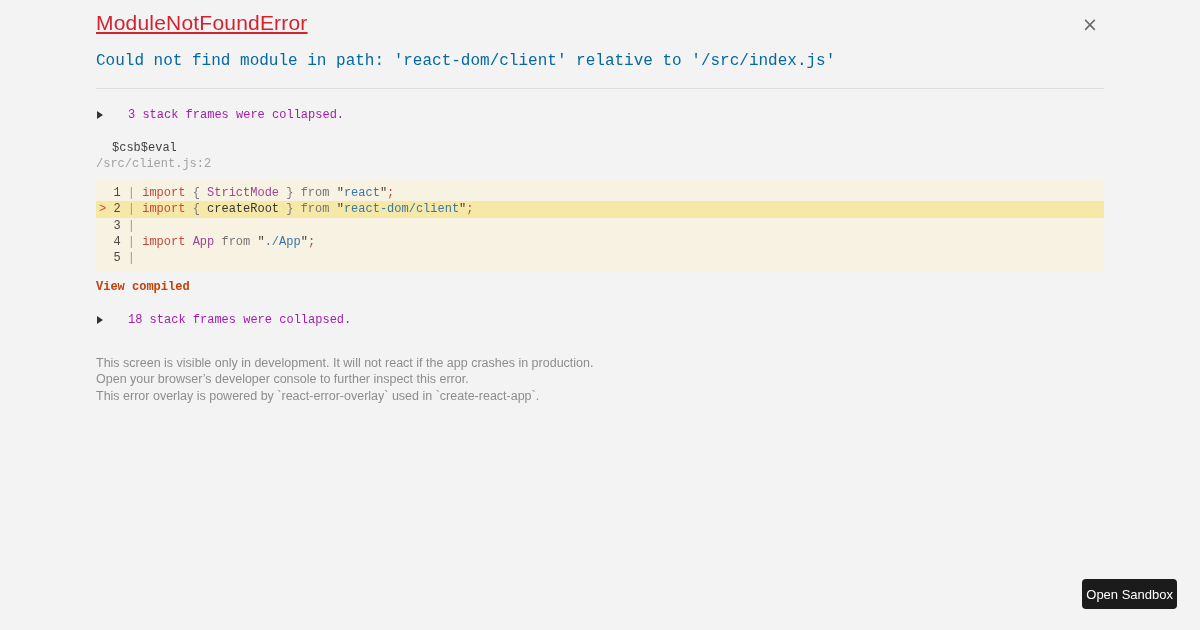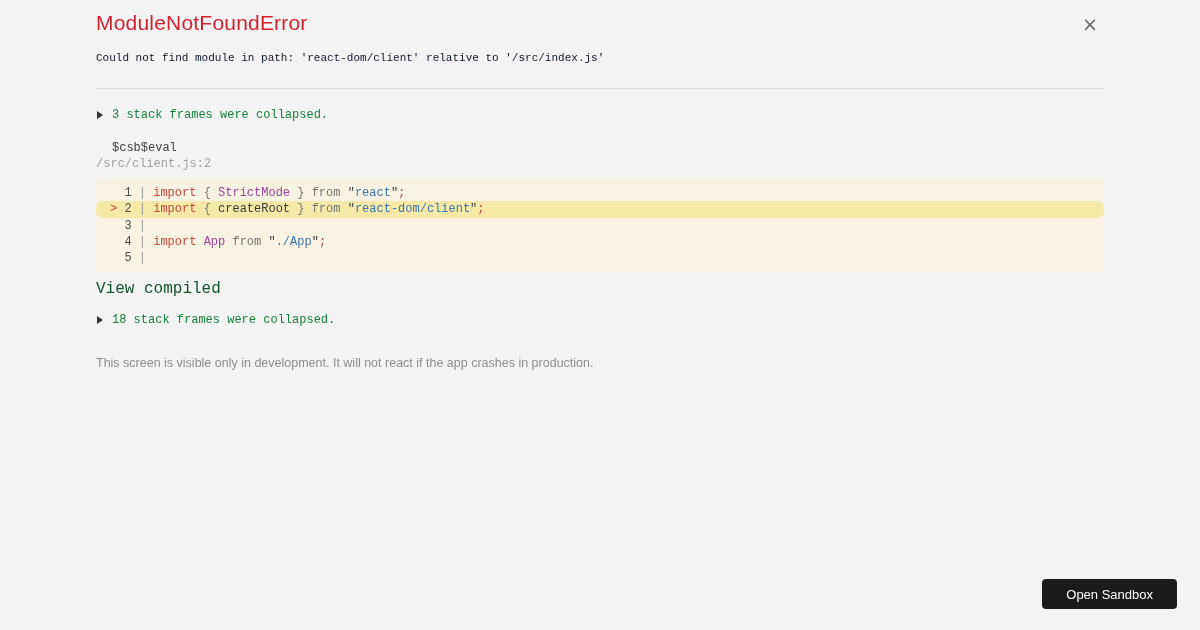--- a/index.html
+++ b/index.html
@@ -9,40 +9,41 @@
     background: #f3f3f3;
     font-family: "Liberation Sans", sans-serif;
     overflow: hidden;
   }
   .mono { font-family: "Liberation Mono", "DejaVu Sans Mono", monospace; }
 
   .page-title {
     position: absolute; left: 96px; top: 11px;
     font-size: 21px; font-weight: 400; color: #d2232f;
     letter-spacing: 0.2px;
+    text-decoration: underline;
   }
   .close-btn {
     position: absolute; left: 1078px; top: 12px;
     width: 24px; height: 24px; line-height: 24px; text-align: center;
     font-size: 19px; color: #696969; cursor: pointer;
     background: none; border: none; font-family: "DejaVu Sans", sans-serif;
   }
   .error-message {
     position: absolute; left: 96px; top: 52px;
-    font-size: 11px; color: #0f172a; white-space: pre;
+    font-size: 16px; color: #0369a1; white-space: pre;
   }
   .divider {
     position: absolute; left: 96px; top: 88px;
     width: 1008px; height: 1px; background: #dedede;
   }
 
   .collapse-row {
     position: absolute; left: 97px;
-    font-size: 12px; color: #15803d; cursor: pointer;
-    display: flex; align-items: center;
+    font-size: 12px; color: #a21caf; cursor: pointer;
+    display: flex; align-items: center; gap: 16px;
   }
   .collapse-top { top: 108px; }
   .collapse-bottom { top: 313px; }
   .caret {
     display: inline-block; width: 0; height: 0;
     border-top: 4px solid transparent;
     border-bottom: 4px solid transparent;
     border-left: 6px solid #333;
     margin-right: 9px;
   }
@@ -58,36 +59,36 @@
 
   .code-block {
     position: absolute; left: 96px; top: 179px;
     width: 1008px; height: 93px;
     background: #f7f2e2; border-radius: 4px;
     padding: 6px 0;
     font-family: "Liberation Mono", "DejaVu Sans Mono", monospace;
     font-size: 12px; line-height: 16.3px;
     overflow: hidden;
   }
-  .code-line { white-space: pre; padding-left: 14px; height: 16.3px; }
-  .code-line.hl { background: #f6e9a8; border-radius: 7px; }
+  .code-line { white-space: pre; padding-left: 3px; height: 16.3px; }
+  .code-line.hl { background: #f6e9a8; }
 
   .view-compiled {
     position: absolute; left: 96px; top: 280px;
-    font-size: 16px; color: #14532d; cursor: pointer; text-decoration: none;
+    font-size: 12px; color: #c2410c; cursor: pointer; text-decoration: none; font-weight: bold;
   }
 
   .footer {
     position: absolute; left: 96px; top: 355px;
     font-size: 12.5px; color: #8d8d8d; line-height: 16.3px;
   }
 
   .open-sandbox {
     position: absolute; right: 23px; bottom: 21px;
-    height: 30px; padding: 0 24px;
+    height: 30px; padding: 0 4px;
     background: #1b1b1b; color: #ffffff;
     border: none; border-radius: 4px;
     font-family: "Liberation Sans", sans-serif; font-size: 13px;
     cursor: pointer;
   }
 </style>
 </head>
 <body>
 
 <h1 class="page-title">ModuleNotFoundError</h1>
@@ -117,17 +118,19 @@
 
 <div class="view-compiled mono">View compiled</div>
 
 <div class="collapse-row collapse-bottom mono">
   <span class="caret"></span>
   <span>18 stack frames were collapsed.</span>
 </div>
 
 <div class="footer">
   <div>This screen is visible only in development. It will not react if the app crashes in production.</div>
+  <div>Open your browser’s developer console to further inspect this error.</div>
+  <div>This error overlay is powered by `react-error-overlay` used in `create-react-app`.</div>
 </div>
 
 <button class="open-sandbox">
   <span>Open Sandbox</span>
 </button>
 
 </body></html>

